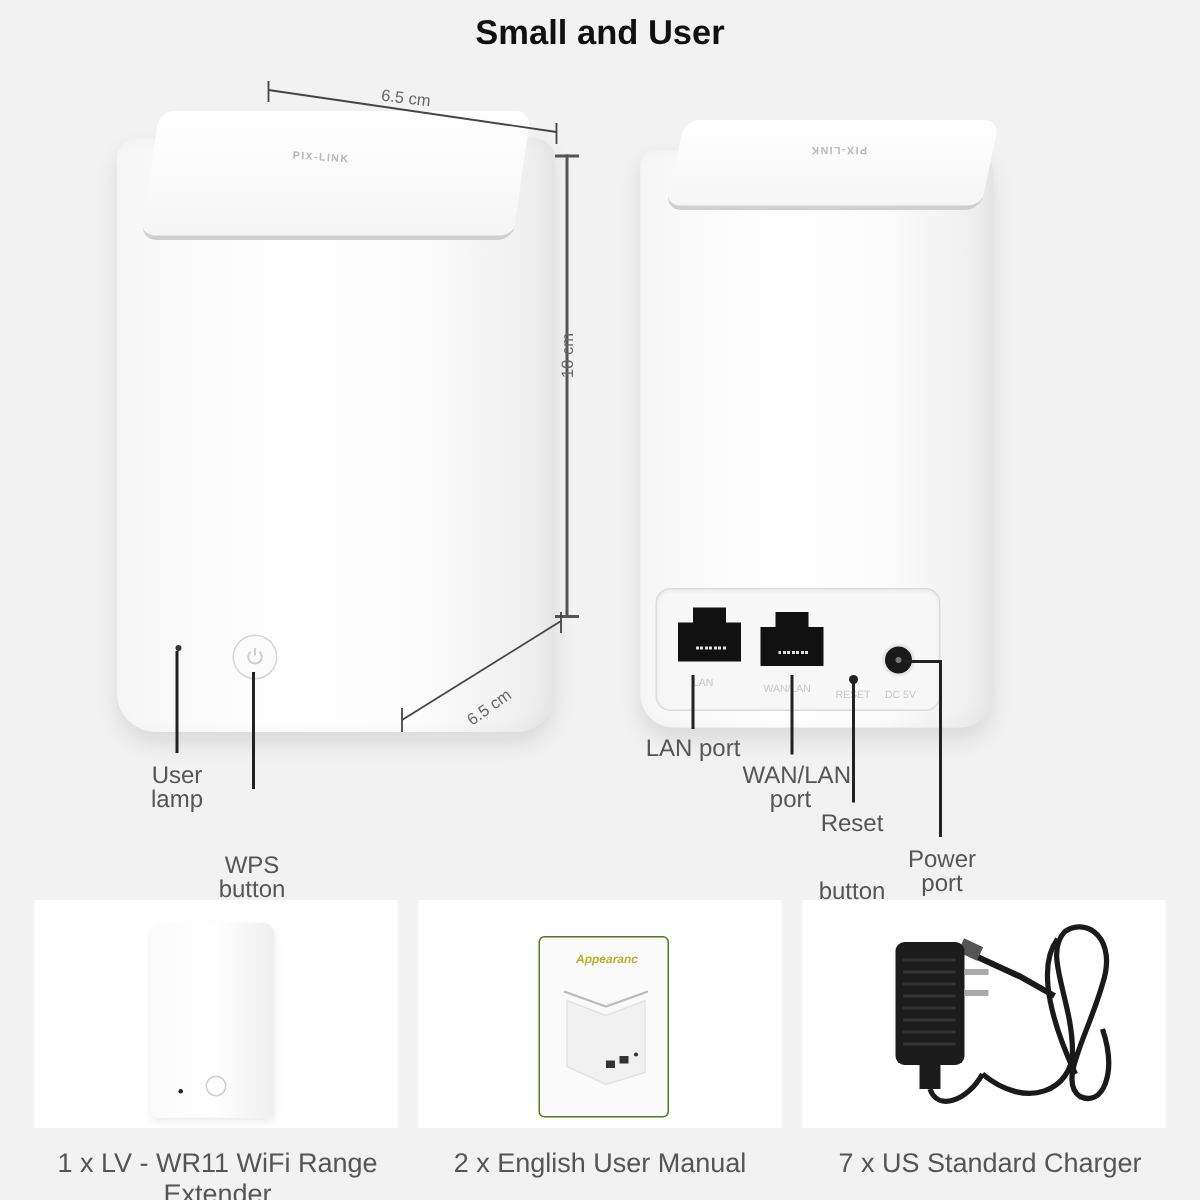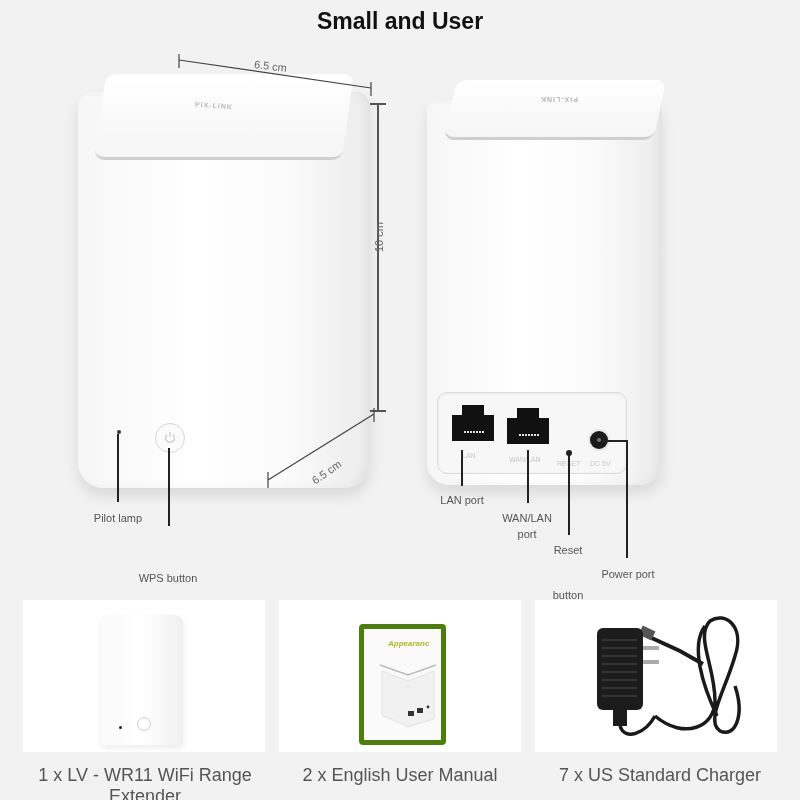--- a/index.html
+++ b/index.html
@@ -33,21 +33,21 @@
 
     .lamp-dot { position: absolute; width: 4px; height: 4px; border-radius: 50%; background: #333; }
     .wps-btn {
       position: absolute; width: 30px; height: 30px; border-radius: 50%;
       border: 1.5px solid #d6d6d6; background: #fbfbfb;
       display: flex; align-items: center; justify-content: center;
     }
 
     .callout-line { position: absolute; width: 1.5px; background: #222; }
     .callout-h { position: absolute; height: 1.5px; background: #222; }
-    .callout-label { position: absolute; font-size: 11px; color: #555; text-align: center; line-height: 16px; }
+    .callout-label { position: absolute; font-size: 16px; color: #555; text-align: center; line-height: 16px; }
 
     .port-panel {
       position: absolute; background: #f7f7f7; border: 1px solid #dcdcdc; border-radius: 10px;
       box-shadow: inset 0 1px 3px rgba(0,0,0,0.06);
     }
     .rj45 { position: absolute; width: 42px; height: 36px; }
     .rj45 .body {
       position: absolute; left: 0; top: 10px; width: 42px; height: 26px; background: #111;
     }
     .rj45 .tab {
@@ -73,21 +73,21 @@
     .card-caption {
       position: absolute; top: 765px; font-size: 18px; color: #555; text-align: center;
     }
 
     .mini-device {
       position: absolute; background: linear-gradient(90deg, #fafafa, #ffffff 50%, #efefef);
       border-radius: 8px 8px 4px 4px; box-shadow: 0 3px 6px rgba(0,0,0,0.08);
     }
 
     .manual {
-      position: absolute; background: #fafafa; border: 5px solid #4d7c0f; border-radius: 4px;
+      position: absolute; background: #fafafa; border: 1px solid #4d7c0f; border-radius: 4px;
     }
     .manual-title {
       position: absolute; font-size: 8px; font-style: italic; font-weight: bold; color: #b5b52a;
     }
   </style>
 </head>
 <body>
 
 <div class="title">Small and User</div>
 
@@ -98,21 +98,21 @@
 
   <div class="lamp-dot" style="left:117px; top:430px;"></div>
   <div class="wps-btn" style="left:155px; top:423px;">
     <svg width="12" height="14" viewBox="0 0 12 14">
       <path d="M6 1 V6" stroke="#cfcfcf" stroke-width="1.4"></path>
       <path d="M3 3.5 A4.5 4.5 0 1 0 9 3.5" fill="none" stroke="#cfcfcf" stroke-width="1.4"></path>
     </svg>
   </div>
 
   <div class="callout-line" style="left:117px; top:434px; height:68px;"></div>
-  <div class="callout-label" style="left:88px; top:510px; width:60px;">Pilot lamp</div>
+  <div class="callout-label" style="left:88px; top:510px; width:60px;">User lamp</div>
   <div class="callout-line" style="left:168px; top:448px; height:78px;"></div>
   <div class="callout-label" style="left:128px; top:534px; width:80px;margin-top:36px;">WPS button</div>
 </div>
 
 <div>
   <svg style="position:absolute; left:175px; top:52px;" width="200" height="50">
     <line x1="4" y1="8" x2="196" y2="36" stroke="#444" stroke-width="1.2"></line>
     <line x1="4" y1="2" x2="4" y2="16" stroke="#444" stroke-width="1.2"></line>
     <line x1="196" y1="30" x2="196" y2="44" stroke="#444" stroke-width="1.2"></line>
   </svg>

